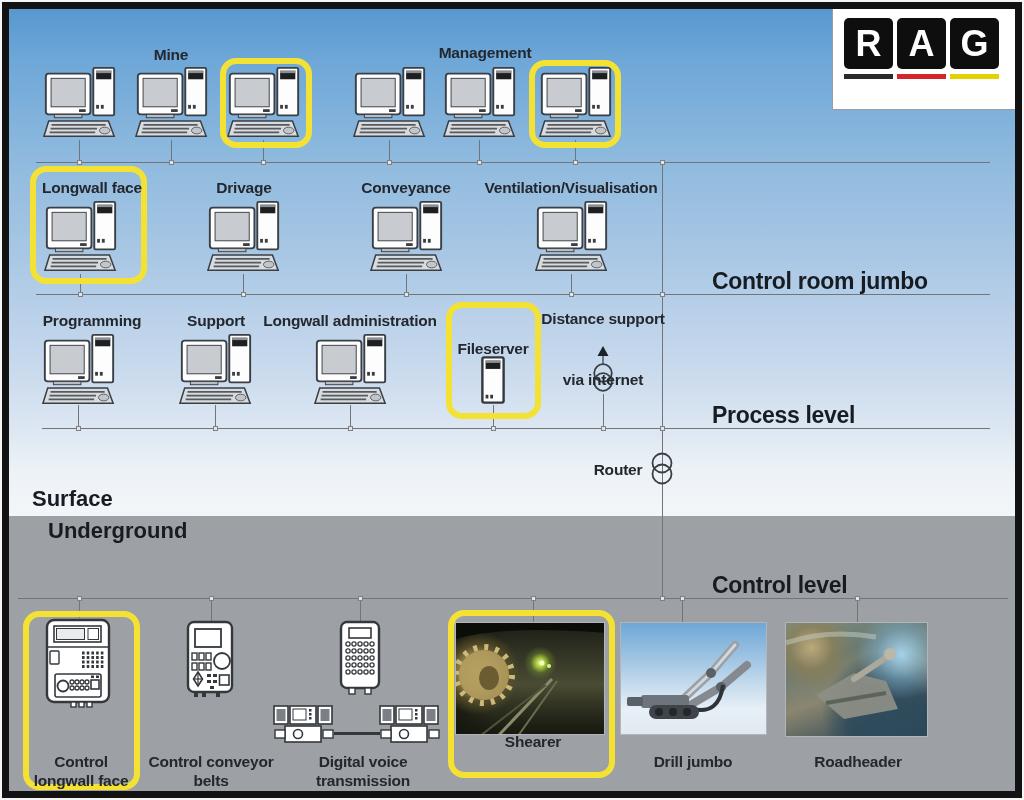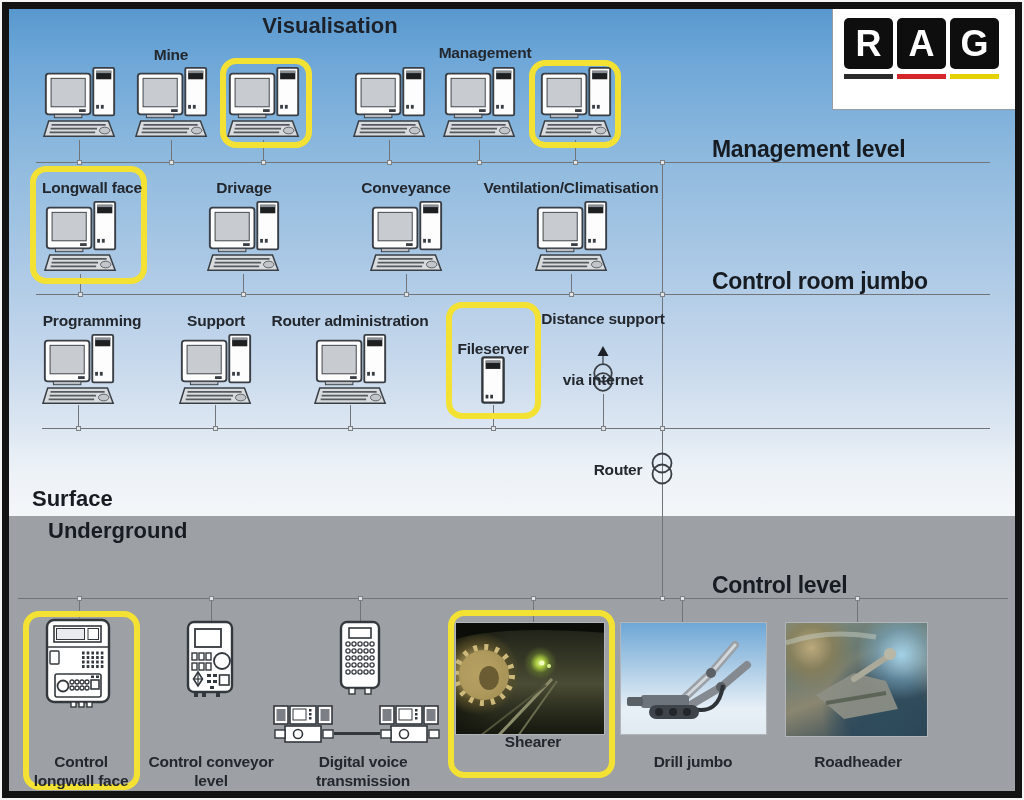--- a/index.html
+++ b/index.html
@@ -363,49 +363,48 @@
     </svg>
   </div>
 
   <div class="abs yb" style="left:220px;top:58px;width:92px;height:90px;"></div>
   <div class="abs yb" style="left:529px;top:60px;width:92px;height:88px;"></div>
   <div class="abs yb" style="left:30px;top:166px;width:117px;height:118px;"></div>
   <div class="abs yb" style="left:446px;top:302px;width:95px;height:117px;"></div>
   <div class="abs yb" style="left:23px;top:611px;width:117px;height:179px;"></div>
   <div class="abs yb" style="left:448px;top:610px;width:167px;height:168px;"></div>
 
-  <div class="abs title" style="left:330px;top:13px;">Visualisation</div>
   <div class="abs lbl" style="left:171px;top:46px;">Mine</div>
   <div class="abs lbl" style="left:485px;top:44px;">Management</div>
 
-  <div class="abs lvl" style="left:712px;top:136px;">Management level</div>
   <div class="abs lvl" style="left:712px;top:268px;">Control room jumbo</div>
+  <div class="abs lvl" style="left:712px;top:402px;">Process level</div>
   <div class="abs lvl" style="left:712px;top:572px;">Control level</div>
 
   <div class="abs zone" style="left:32px;top:486px;">Surface</div>
   <div class="abs zone" style="left:48px;top:518px;">Underground</div>
 
   <div class="abs lbl" style="left:92px;top:179px;">Longwall face</div>
   <div class="abs lbl" style="left:244px;top:179px;">Drivage</div>
   <div class="abs lbl" style="left:406px;top:179px;">Conveyance</div>
-  <div class="abs lbl" style="left:571px;top:179px;">Ventilation/Climatisation</div>
+  <div class="abs lbl" style="left:571px;top:179px;">Ventilation/Visualisation</div>
 
   <div class="abs lbl" style="left:92px;top:312px;">Programming</div>
   <div class="abs lbl" style="left:216px;top:312px;">Support</div>
-  <div class="abs lbl" style="left:350px;top:312px;">Router administration</div>
+  <div class="abs lbl" style="left:350px;top:312px;">Longwall administration</div>
   <div class="abs lbl" style="left:493px;top:312px;margin-top:28px;">Fileserver</div>
   <div class="abs lbl" style="left:603px;top:310px;">Distance support</div>
   <div class="abs lbl" style="left:603px;top:329px;margin-top:42px;">via internet</div>
 
   <div class="abs lbl" style="left:618px;top:461px;">Router</div>
 
   <div class="abs lbl" style="left:81px;top:753px;">Control</div>
   <div class="abs lbl" style="left:81px;top:772px;">longwall face</div>
   <div class="abs lbl" style="left:211px;top:753px;">Control conveyor</div>
-  <div class="abs lbl" style="left:211px;top:772px;">level</div>
+  <div class="abs lbl" style="left:211px;top:772px;">belts</div>
   <div class="abs lbl" style="left:363px;top:753px;">Digital voice</div>
   <div class="abs lbl" style="left:363px;top:772px;">transmission</div>
   <div class="abs lbl" style="left:533px;top:733px;">Shearer</div>
   <div class="abs lbl" style="left:693px;top:753px;">Drill jumbo</div>
   <div class="abs lbl" style="left:858px;top:753px;">Roadheader</div>
 
   <div class="abs logo">
     <div class="logo-row">
       <div class="logo-sq">R</div>
       <div class="logo-sq">A</div>

